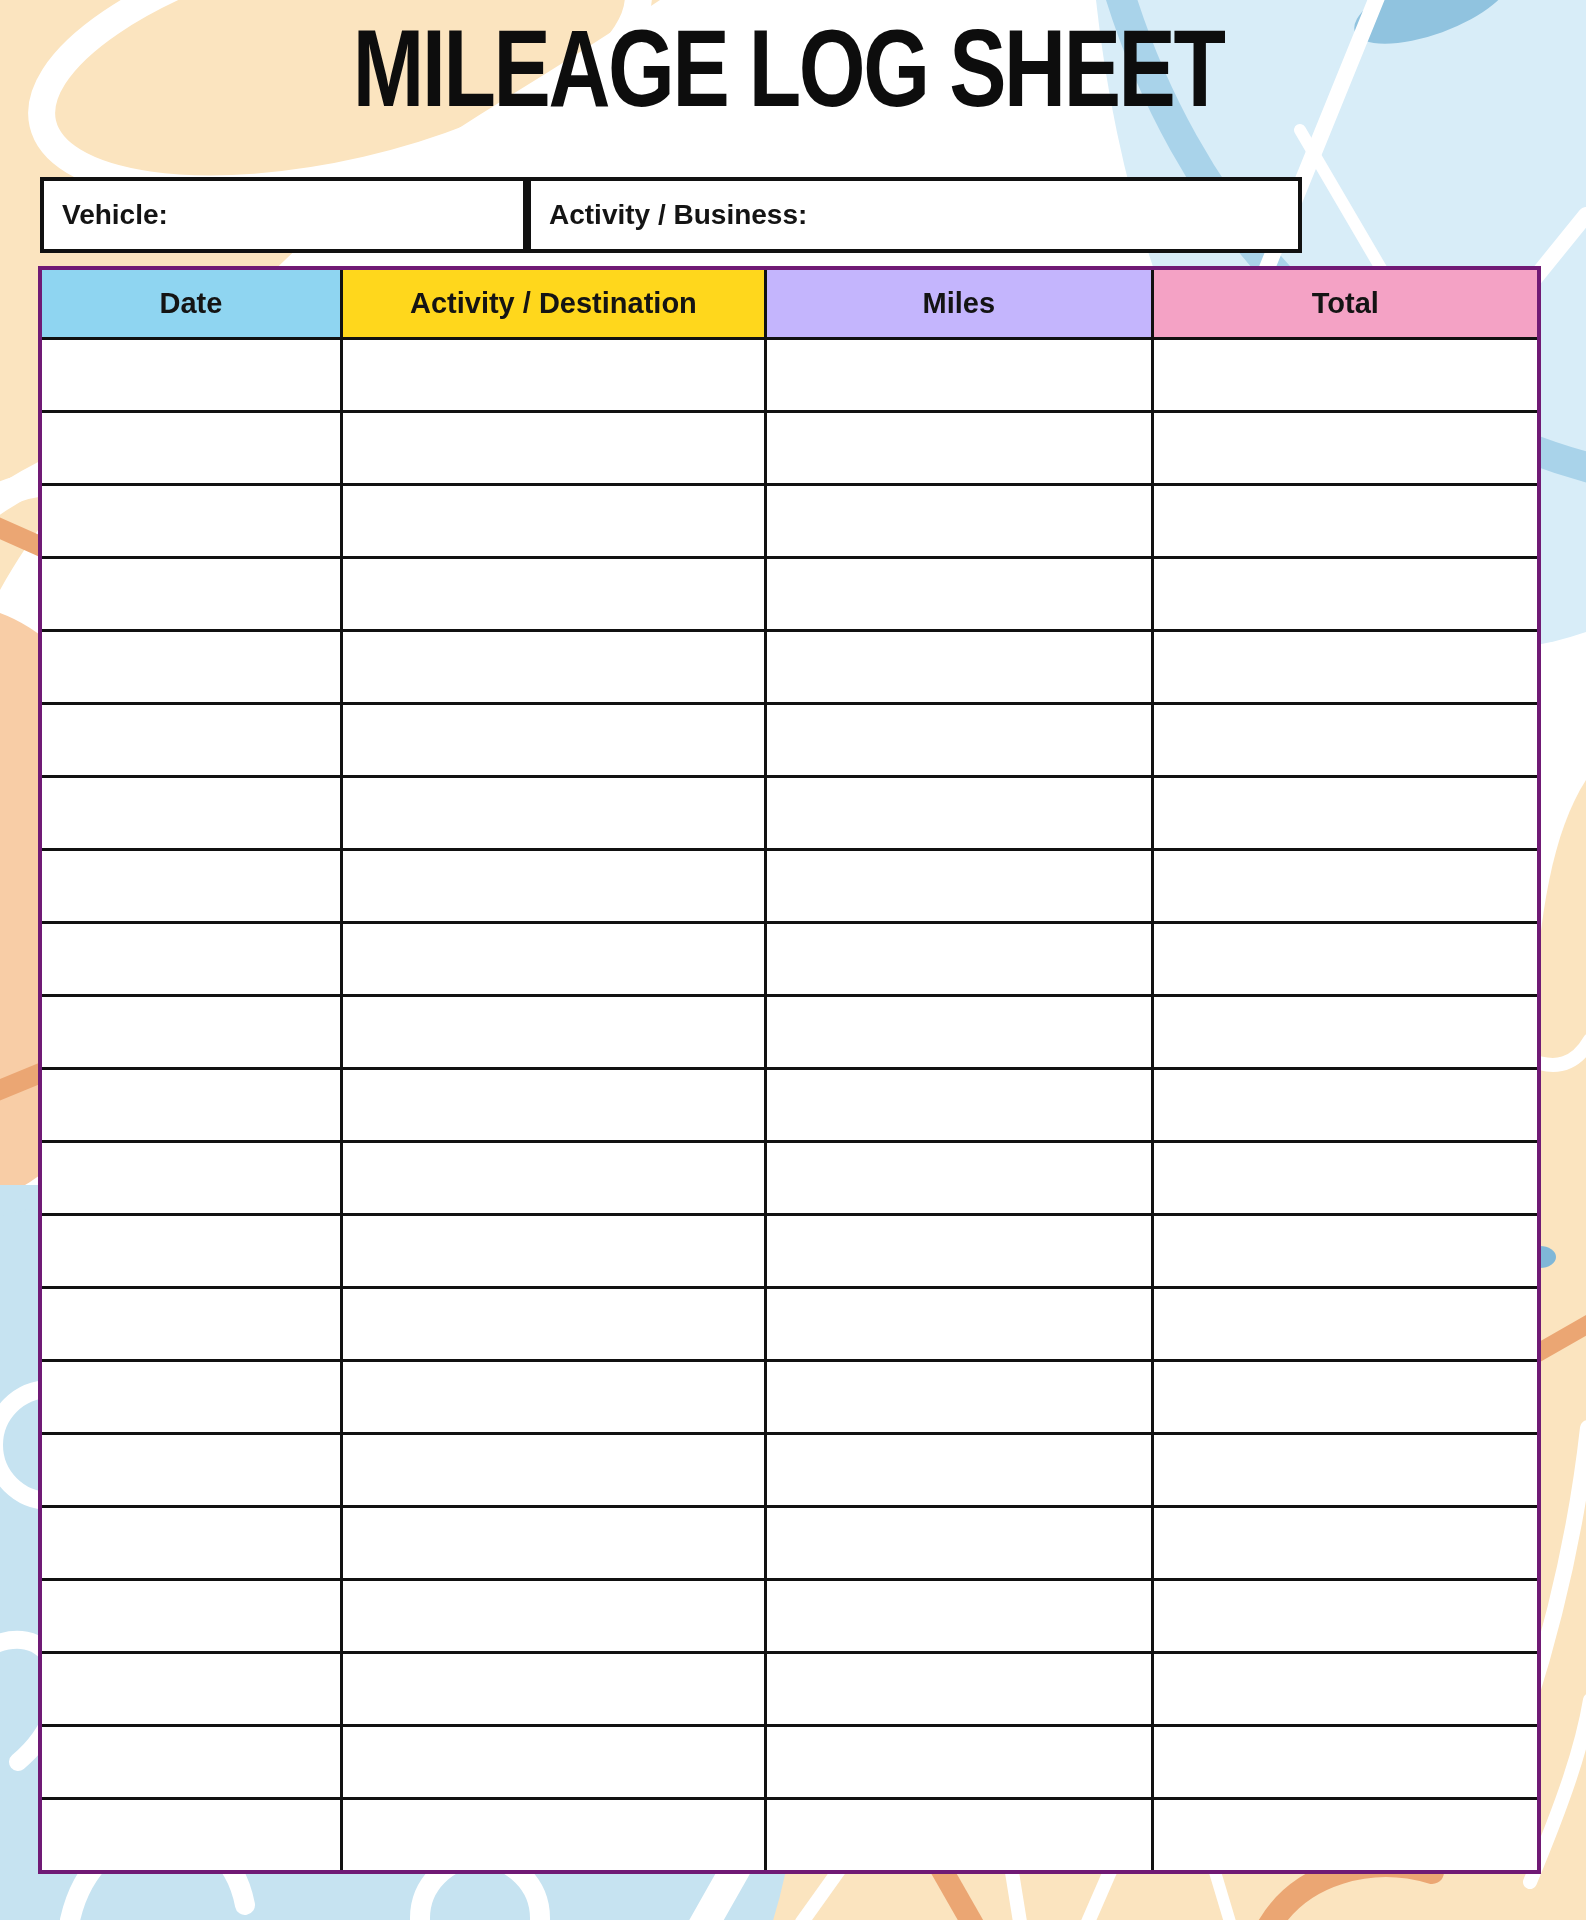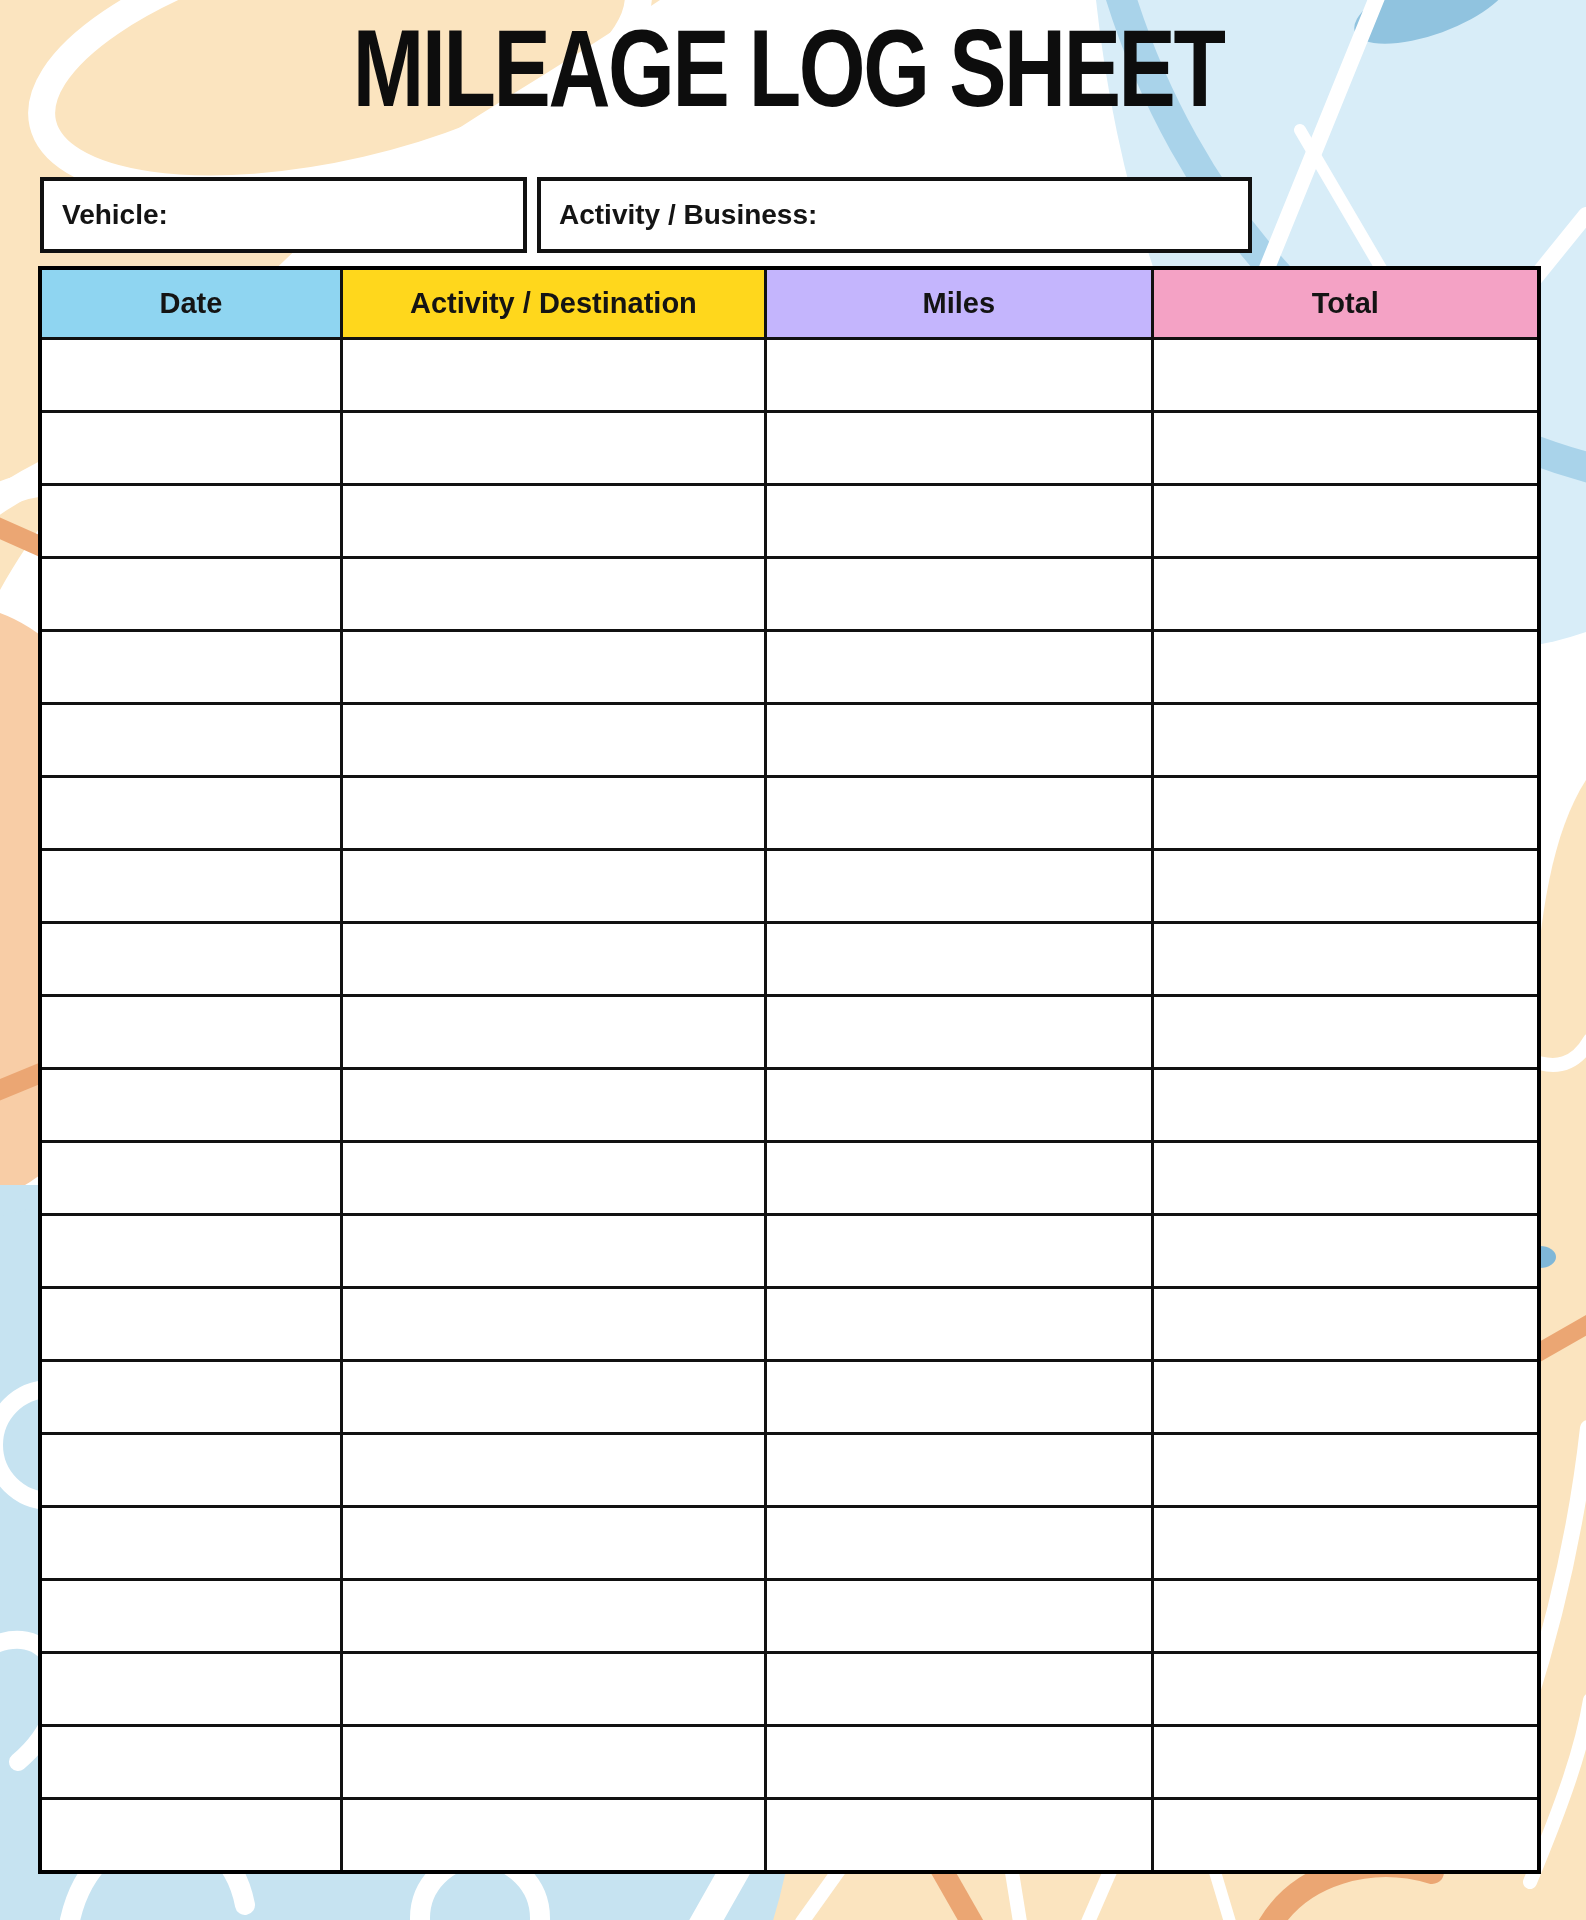--- a/index.html
+++ b/index.html
@@ -41,29 +41,29 @@
     display:flex;align-items:center;
     padding-left:18px;
   }
   .info-box .lbl{
     font-weight:bold;font-size:28px;color:#141414;
     letter-spacing:0px;
   }
   .info-box .val{flex:1;height:100%;}
   .box-year{width:300px;}
   .box-vehicle{width:487px;margin-left:0;}
-  .box-activity{width:715px;margin-left:10px;}
+  .box-activity{width:775px;margin-left:0;}
 
   
   .log-table{
     position:absolute;left:38px;top:266px;
     width:1503px;
     border-collapse:collapse;
     table-layout:fixed;
-    border:4px solid #000000;
+    border:4px solid #701a75;
   }
   .log-table th{
     border:3px solid #111;
     height:67px;
     font-size:29px;font-weight:bold;color:#141414;
     text-align:center;vertical-align:middle;
     padding:0;
   }
   .log-table td{
     border:3px solid #111;

